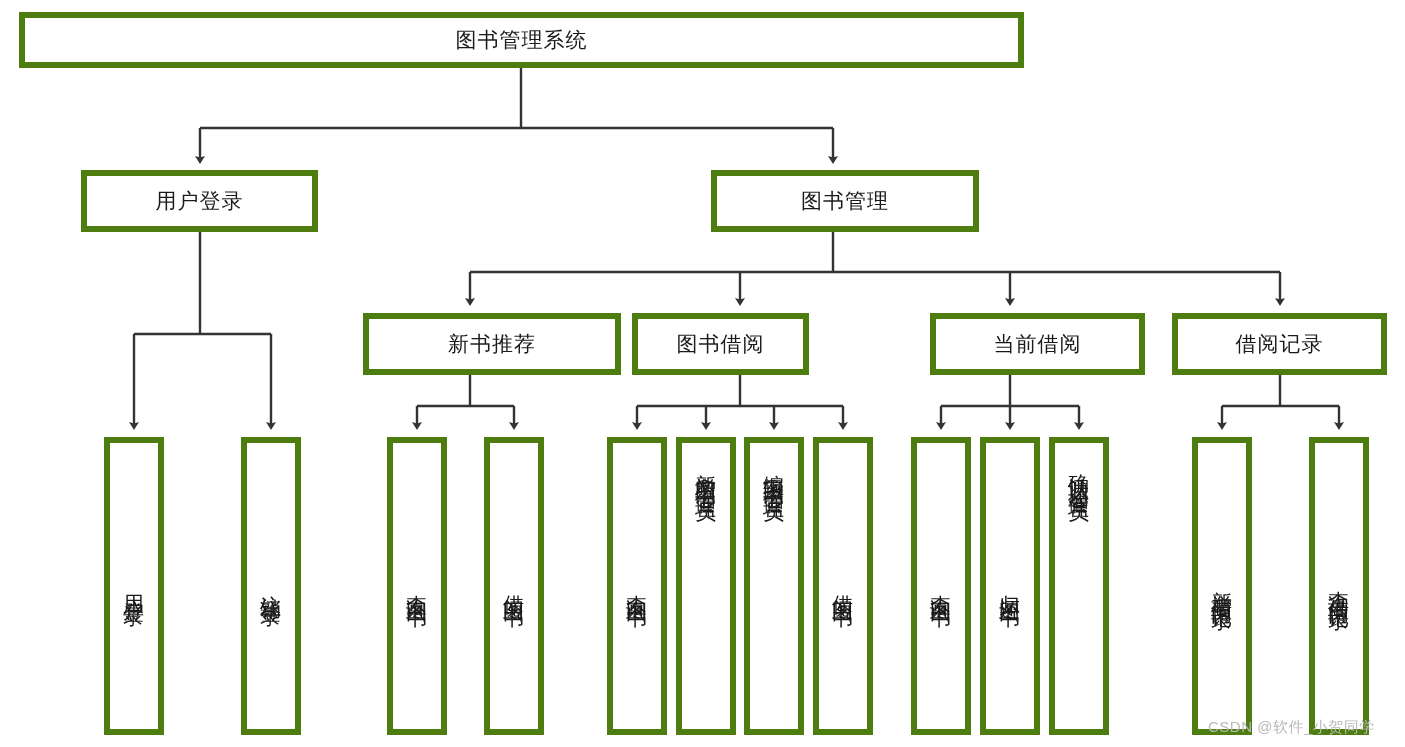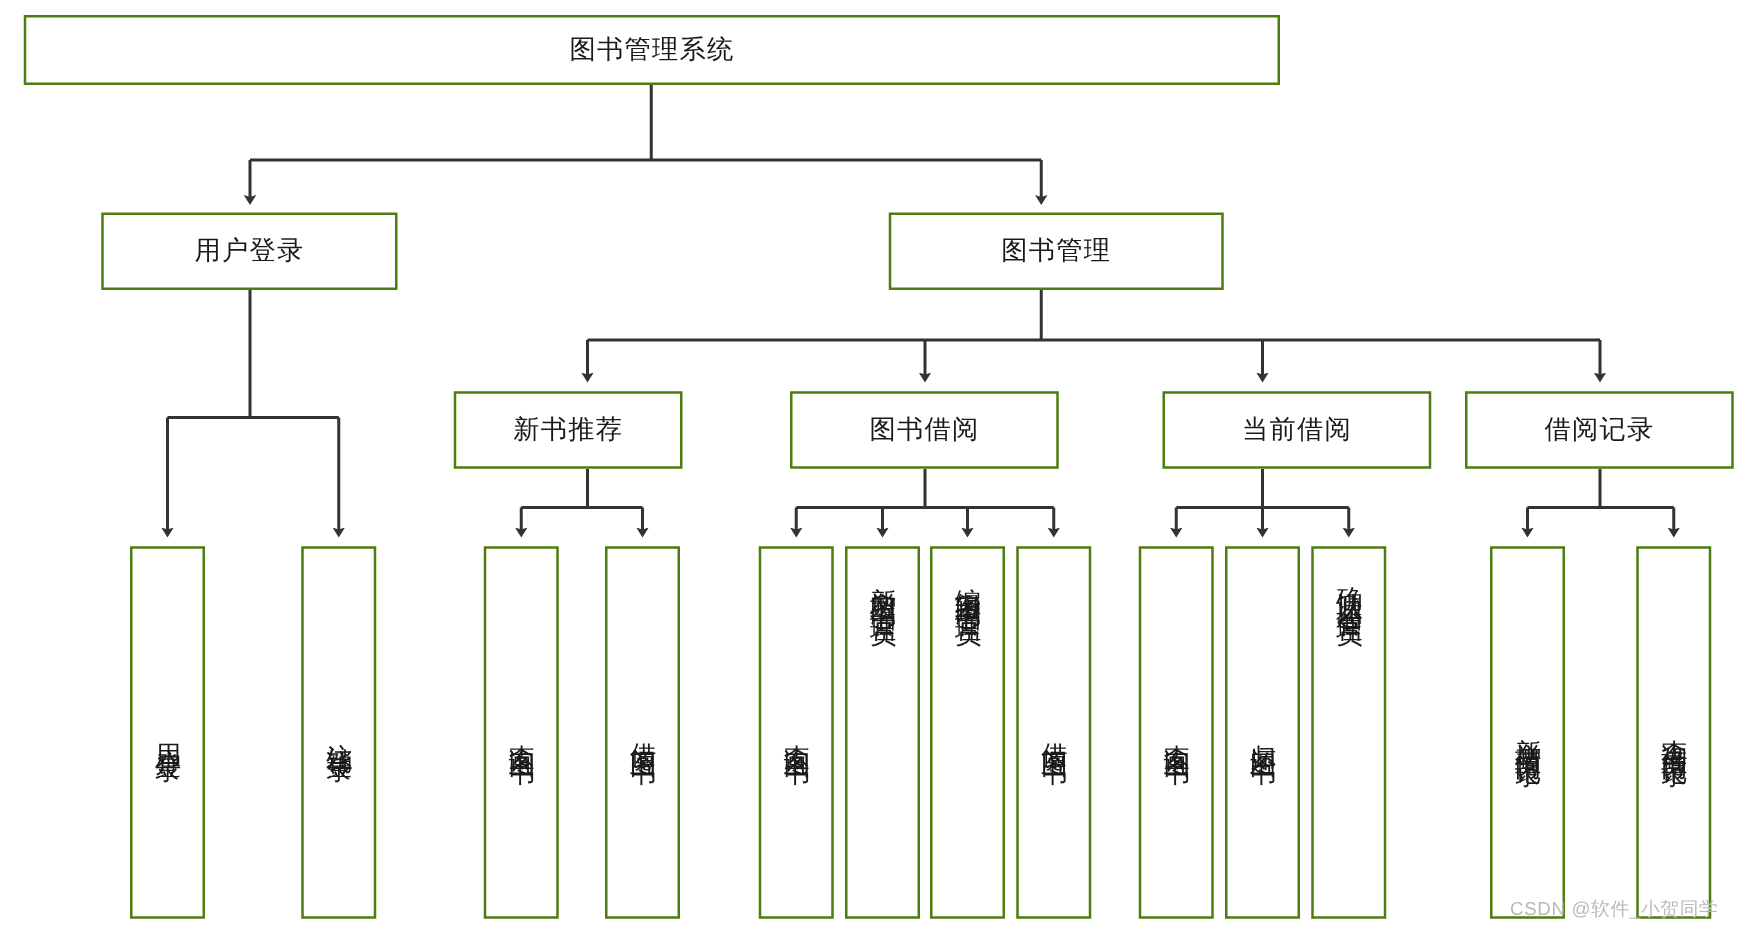--- a/index.html
+++ b/index.html
@@ -22,21 +22,21 @@
     left: 0;
     top: 0;
     width: 1405px;
     height: 747px;
     pointer-events: none;
   }
   .node {
     position: absolute;
     box-sizing: border-box;
     background: #ffffff;
-    border: 2px solid #4d7c0f;
+    border: 6px solid #4d7c0f;
     display: flex;
     align-items: center;
     justify-content: center;
     color: #1a1a1a;
   }
   .node.horiz .label {
     font-size: 21px;
     line-height: 1.15;
     letter-spacing: 1px;
     white-space: nowrap;
@@ -125,24 +125,24 @@
     <span class="label">图书管理系统</span>
   </div>
 
   <div class="node horiz" style="left:81px; top:170px; width:237px; height:62px;">
     <span class="label">用户登录</span>
   </div>
   <div class="node horiz" style="left:711px; top:170px; width:268px; height:62px;">
     <span class="label">图书管理</span>
   </div>
 
-  <div class="node horiz" style="left:363px; top:313px; width:183px; height:62px;">
+  <div class="node horiz" style="left:363px; top:313px; width:258px; height:62px;">
     <span class="label">新书推荐</span>
   </div>
-  <div class="node horiz" style="left:632px; top:313px; width:215px; height:62px;">
+  <div class="node horiz" style="left:632px; top:313px; width:177px; height:62px;">
     <span class="label">图书借阅</span>
   </div>
   <div class="node horiz" style="left:902px; top:313px; width:215px; height:62px;margin-left:28px;">
     <span class="label">当前借阅</span>
   </div>
   <div class="node horiz" style="left:1172px; top:313px; width:215px; height:62px;">
     <span class="label">借阅记录</span>
   </div>
 
   <div class="node vert centered" style="left:104px; top:437px; width:60px; height:298px;">

